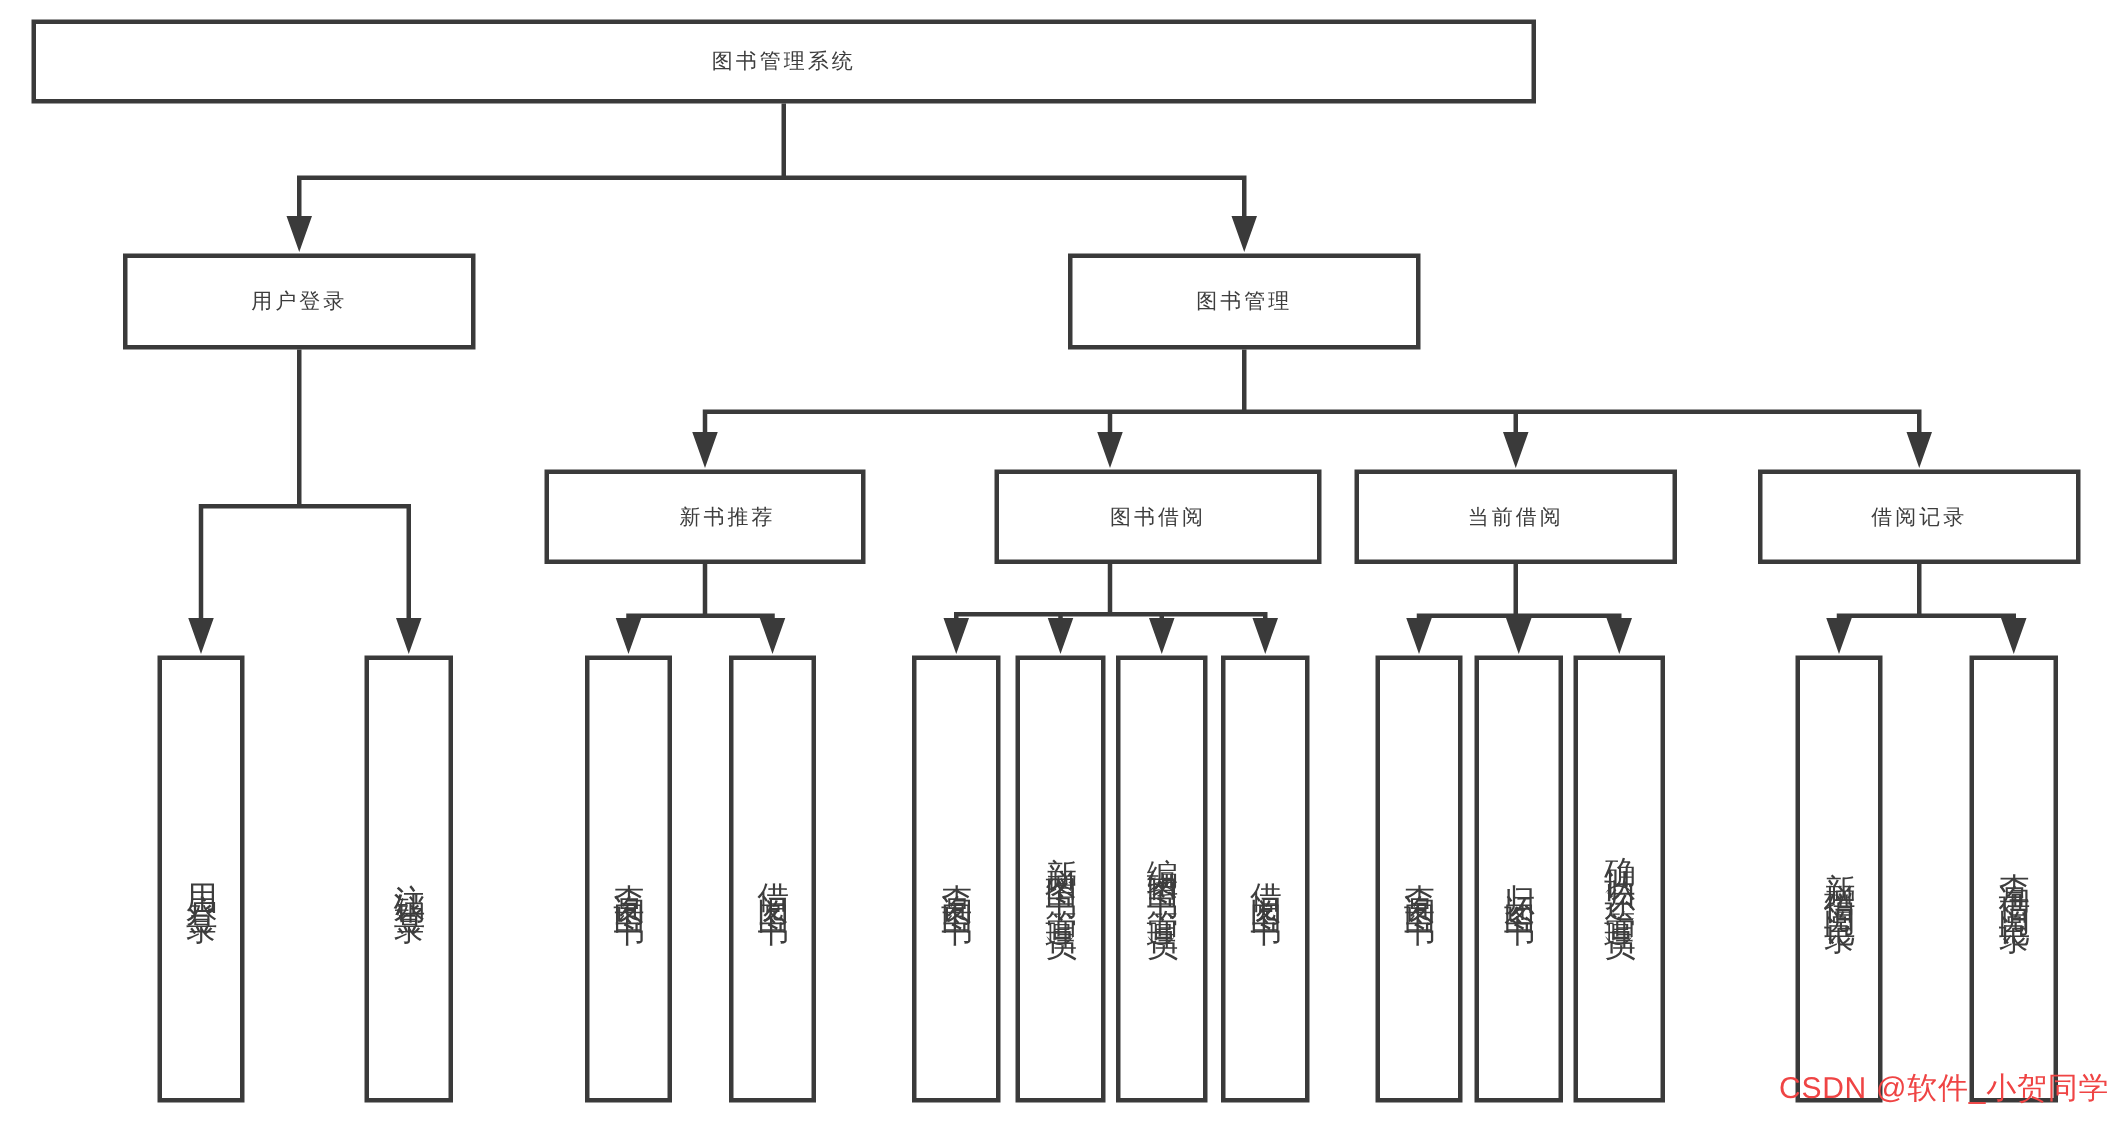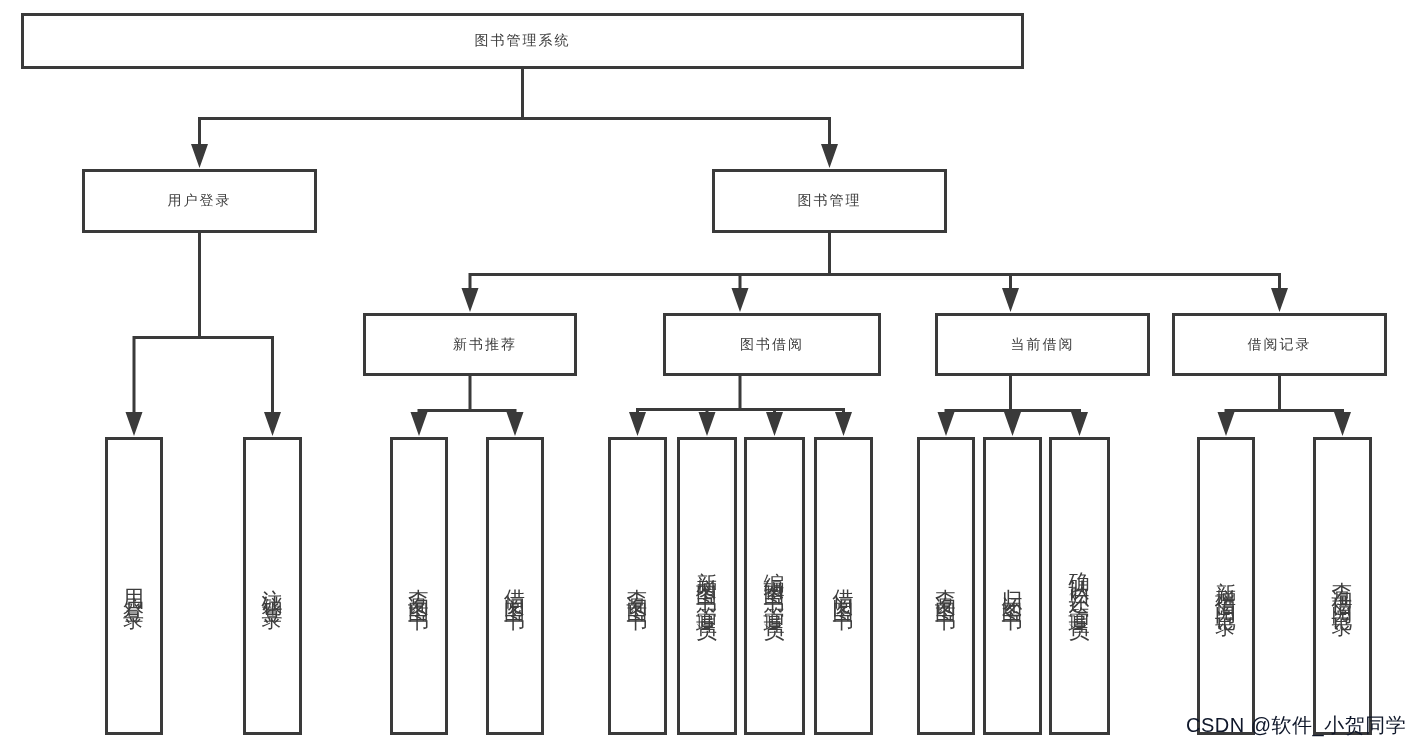--- a/index.html
+++ b/index.html
@@ -13,21 +13,21 @@
     color:#3d3d3d; z-index:1;
   }
   .h-node { font-size:14px; letter-spacing:2px; white-space:nowrap; }
   .v-node { font-size:21px; }
   .v-node .vtext {
     writing-mode:vertical-rl; text-orientation:mixed;
     letter-spacing:7px; line-height:1;
   }
   .watermark {
     position:absolute; left:1186px; top:712px; z-index:2;
-    color:#0f172a; font-size:20px; letter-spacing:0.5px; white-space:nowrap;
+    color:#ef4444; font-size:20px; letter-spacing:0.5px; white-space:nowrap;
   }
 </style>
 </head>
 <body>
 
 <div class="canvas">
 
   <svg class="connectors" viewBox="0 0 1405 747" xmlns="http://www.w3.org/2000/svg" fill="none" stroke="#3a3a3a" stroke-width="3" stroke-linecap="square">
 
     <g>
@@ -76,21 +76,21 @@
   <div class="node h-node" style="left:712px; top:169px; width:235px; height:64px;align-items:center;">
     <span>图书管理</span>
   </div>
 
   <div class="node h-node" style="left:363px; top:313px; width:214px; height:63px;padding-left:30px;">
     <span>新书推荐</span>
   </div>
   <div class="node h-node" style="left:633px; top:313px; width:218px; height:63px;margin-left:30px;">
     <span>图书借阅</span>
   </div>
-  <div class="node h-node" style="left:903px; top:313px; width:215px; height:63px;margin-left:32px;">
+  <div class="node h-node" style="left:903px; top:313px; width:215px; height:63px;">
     <span>当前借阅</span>
   </div>
   <div class="node h-node" style="left:1172px; top:313px; width:215px; height:63px;font-family:Liberation Mono, monospace;">
     <span>借阅记录</span>
   </div>
 
   <div class="node v-node" style="left:105px; top:437px; width:58px; height:298px;">
     <span class="vtext">用户登录</span>
   </div>
   <div class="node v-node" style="left:243px; top:437px; width:59px; height:298px;">

